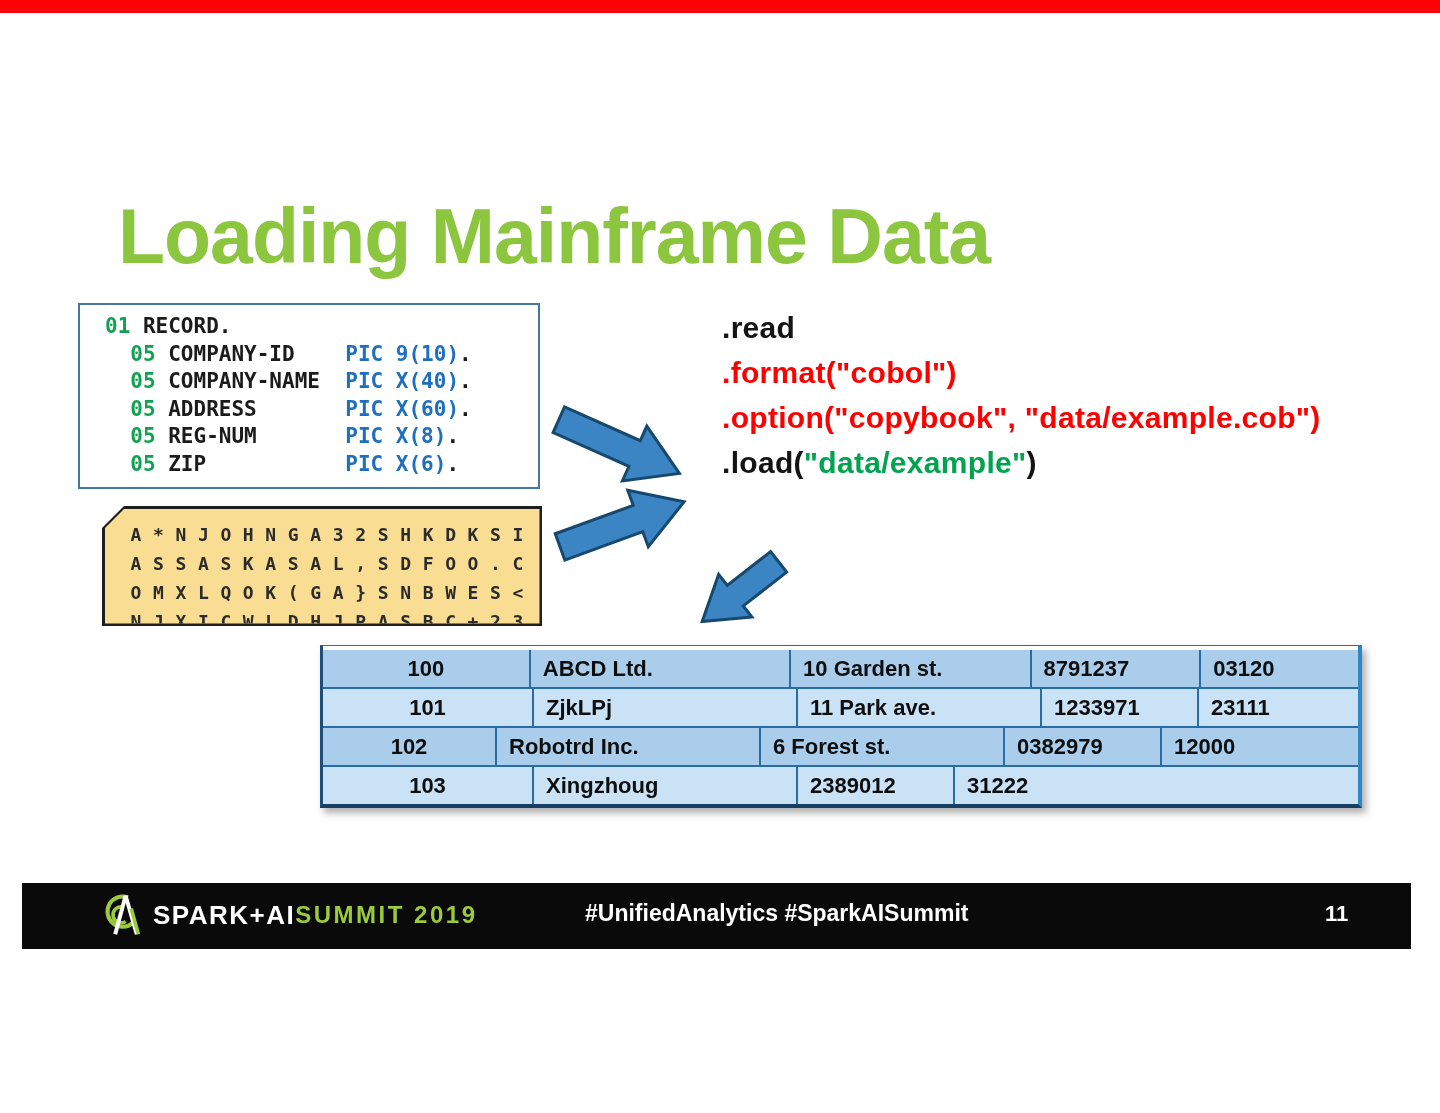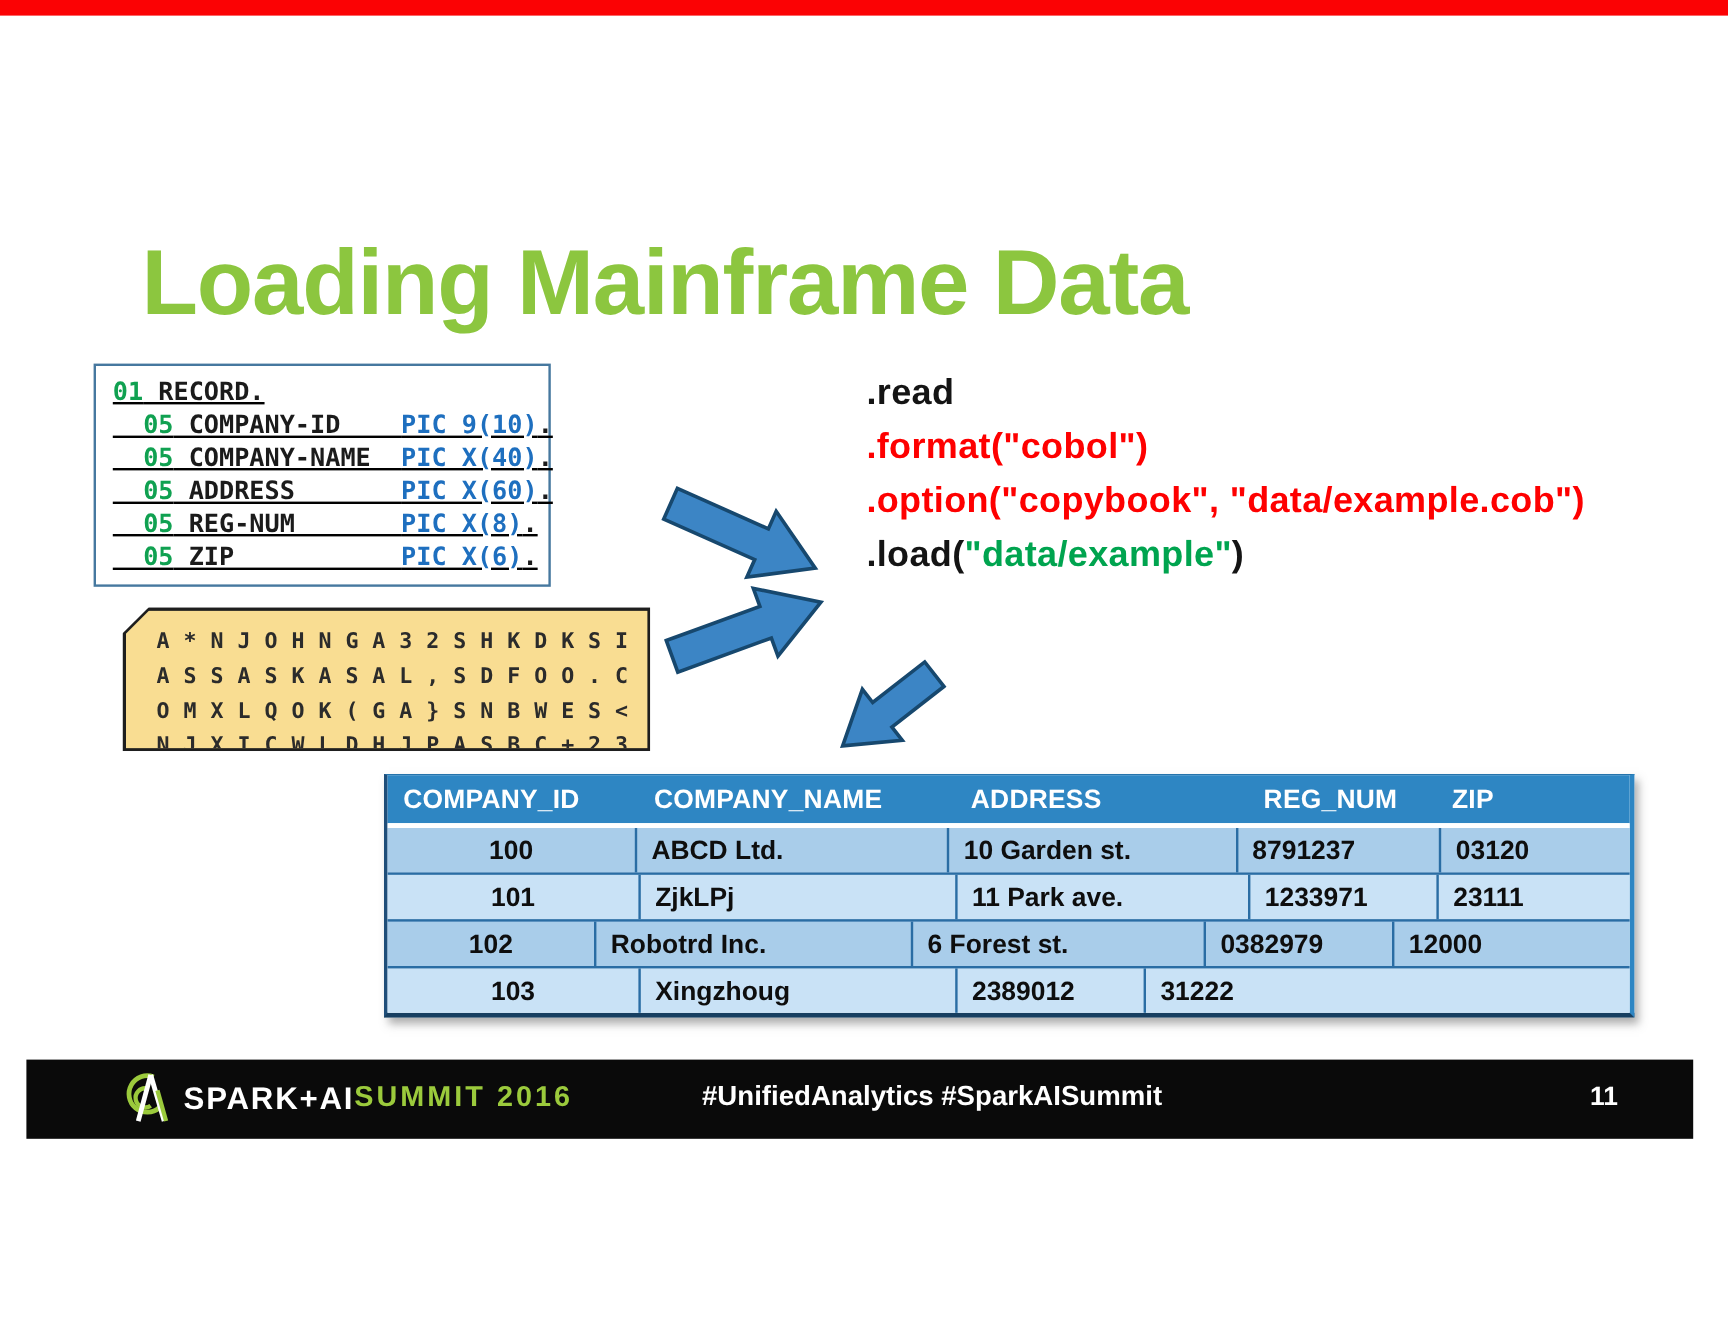--- a/index.html
+++ b/index.html
@@ -7,22 +7,22 @@
     width:1440px;height:1113px;position:relative;background:#ffffff;
     font-family:"Liberation Sans", sans-serif;overflow:hidden;
   }
   .top-red-bar{position:absolute;left:0;top:0;width:1440px;height:13px;background:#fb0204;}
   .title{
     position:absolute;left:118px;top:192px;margin:0;
     font-size:77px;font-weight:bold;letter-spacing:-1px;color:#8CC63F;line-height:1.15;
   }
   
   .copybook-box{
-    position:absolute;left:78px;top:303px;width:381px;height:186px;box-sizing:border-box;
-    background:#ffffff;border:2px solid #46789F;padding:8px 14px;text-decoration:underline;
+    position:absolute;left:78px;top:303px;width:462px;height:186px;box-sizing:border-box;
+    background:#ffffff;border:2px solid #46789F;padding:8px 25px;
   }
   .cb-line{
     font-family:"DejaVu Sans Mono", monospace;font-weight:bold;
     font-size:21px;line-height:27.5px;white-space:pre;
   }
   .c-green{color:#10A151;}
   .c-blue{color:#1E6FBF;}
   .c-dark{color:#1b1b1b;}
   
   .ebcdic-box{
@@ -130,27 +130,20 @@
   </svg>
 
   <div class="spark-code">
       <div class="spark-line indent"><span class="k-dark">.read</span></div>
       <div class="spark-line indent"><span class="k-red">.format("cobol")</span></div>
       <div class="spark-line indent"><span class="k-red">.option("copybook", "data/example.cob")</span></div>
       <div class="spark-line indent"><span class="k-dark">.load(</span><span class="k-green">"data/example"</span><span class="k-dark">)</span></div>
     </div>
 
   <div class="result-table">
-    <div class="t-header">
-        <div class="th" style="width: 209px;">COMPANY_ID</div>
-        <div class="th" style="width: 264px;">COMPANY_NAME</div>
-        <div class="th" style="width: 244px;">ADDRESS</div>
-        <div class="th" style="width: 157px;">REG_NUM</div>
-        <div class="th" style="width: 161px;">ZIP</div>
-      </div>
     <div class="t-gap"></div>
     <div class="t-body">
         <div class="tr dark">
           <div class="td center" style="width: 209px;">100</div>
           <div class="td bl" style="width: 264px;">ABCD Ltd.</div>
           <div class="td bl" style="width: 244px;">10 Garden st.</div>
           <div class="td bl" style="width: 172px;">8791237</div>
           <div class="td bl" style="width: 161px;">03120</div>
         </div>
         <div class="tr light">
@@ -180,20 +173,20 @@
     <div class="logo">
       <svg width="48" height="48" viewBox="0 0 60 60">
         <path d="M40 8 A19 19 0 1 0 46 40" fill="none" stroke="#9BCA3C" stroke-width="5"></path>
         <path d="M33 20 A10 10 0 1 0 37 38" fill="none" stroke="#9BCA3C" stroke-width="4.5"></path>
         <path d="M24 54 L37 6" stroke="#ffffff" stroke-width="5"></path>
         <path d="M37 6 L51 54" stroke="#ffffff" stroke-width="5"></path>
         <path d="M44 22 L53 54" stroke="#9BCA3C" stroke-width="4.5"></path>
       </svg>
       <div class="logo-text">
         <div class="logo-title">SPARK+AI</div>
-        <div class="logo-sub">SUMMIT 2016</div>
+        <div class="logo-sub">SUMMIT 2019</div>
       </div>
     </div>
     <div class="hashtags">#UnifiedAnalytics #SparkAISummit</div>
     <div class="pagenum">11</div>
   </div>
 
 </div>
 
 </body></html>

